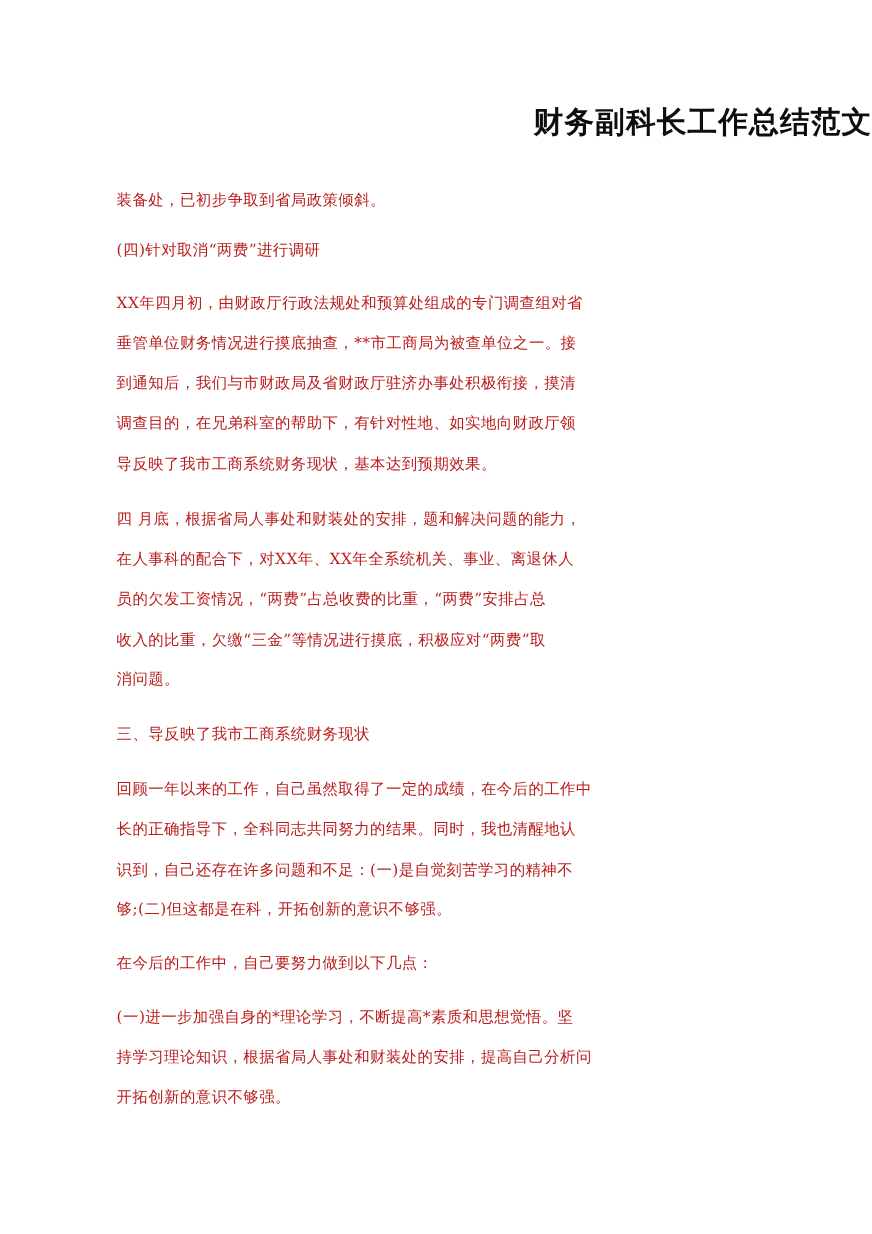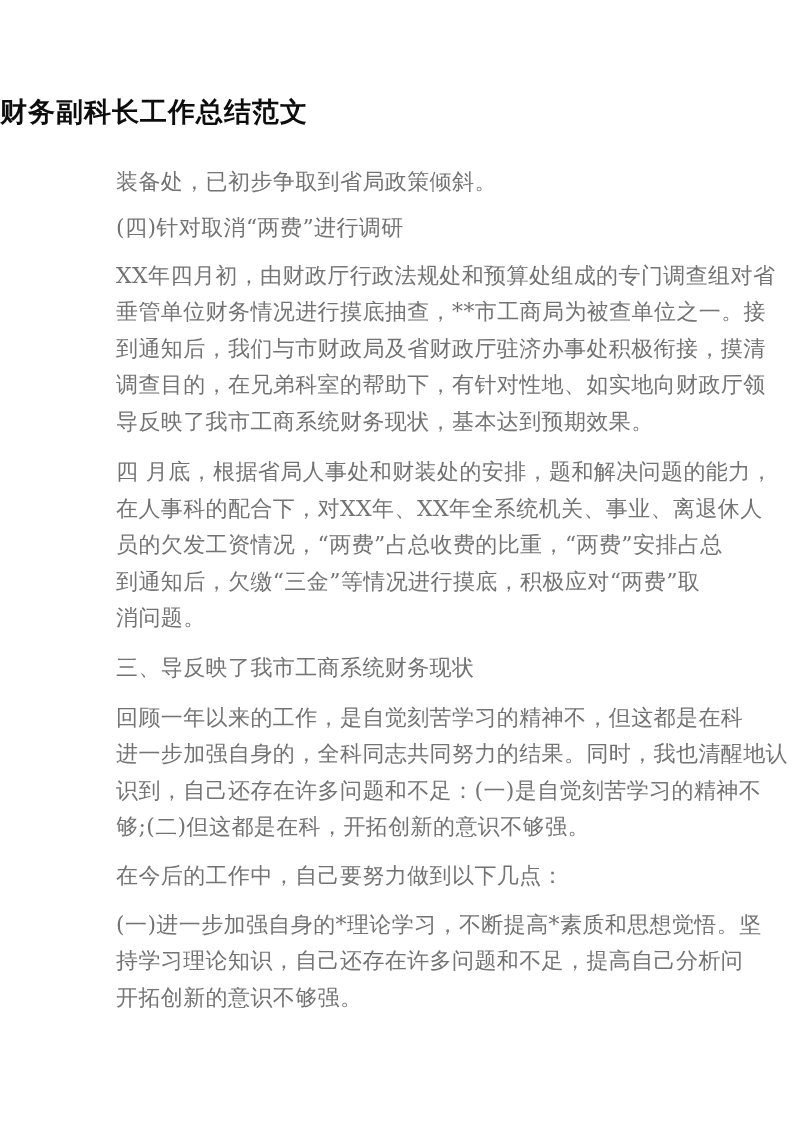--- a/index.html
+++ b/index.html
@@ -19,34 +19,34 @@
     position: absolute;
     left: 0; top: 0;
     width: 793px; height: 1122px;
     background: #ffffff;
   }
   .title {
     position: absolute;
     left: 0;
     width: 793px;
     top: 92px;
-    text-align: left;
+    text-align: right;
     font-size: 27px;
     font-weight: bold;
     letter-spacing: 1px;
     line-height: 40px;
     color: #0d0d0d;
   }
   .line {
     position: absolute;
-    left: 116px;
-    font-size: 22px;
+    left: 106px;
+    font-size: 14px;
     line-height: 24px;
     white-space: nowrap;
-    color: #737373;
+    color: #b91c1c;
     letter-spacing: 0.4px;
   }
   .para { position: absolute; left: 0; top: 0; width: 793px; }
 </style>
 </head>
 <body>
 
 <div class="page">
 
   <div class="title">财务副科长工作总结范文</div>
@@ -64,38 +64,38 @@
     <div class="line" style="top:300px">垂管单位财务情况进行摸底抽查，**市工商局为被查单位之一。接</div>
     <div class="line" style="top:337px">到通知后，我们与市财政局及省财政厅驻济办事处积极衔接，摸清</div>
     <div class="line" style="top:373px">调查目的，在兄弟科室的帮助下，有针对性地、如实地向财政厅领</div>
     <div class="line" style="top:410px">导反映了我市工商系统财务现状，基本达到预期效果。</div>
   </div>
 
   <div class="para">
     <div class="line" style="top:460px">  四 月底，根据省局人事处和财装处的安排，题和解决问题的能力，</div>
     <div class="line" style="top:497px">在人事科的配合下，对XX年、XX年全系统机关、事业、离退休人</div>
     <div class="line" style="top:533px">员的欠发工资情况，“两费”占总收费的比重，“两费”安排占总</div>
-    <div class="line" style="top:570px">到通知后，欠缴“三金”等情况进行摸底，积极应对“两费”取</div>
+    <div class="line" style="top:570px">收入的比重，欠缴“三金”等情况进行摸底，积极应对“两费”取</div>
     <div class="line" style="top:606px">消问题。</div>
   </div>
 
   <div class="para">
     <div class="line" style="top:656px"> 三、导反映了我市工商系统财务现状</div>
   </div>
 
   <div class="para">
-    <div class="line" style="top:706px"> 回顾一年以来的工作，是自觉刻苦学习的精神不，但这都是在科</div>
-    <div class="line" style="top:742px">进一步加强自身的，全科同志共同努力的结果。同时，我也清醒地认</div>
+    <div class="line" style="top:706px"> 回顾一年以来的工作，自己虽然取得了一定的成绩，在今后的工作中</div>
+    <div class="line" style="top:742px">长的正确指导下，全科同志共同努力的结果。同时，我也清醒地认</div>
     <div class="line" style="top:779px">识到，自己还存在许多问题和不足：(一)是自觉刻苦学习的精神不</div>
     <div class="line" style="top:815px">够;(二)但这都是在科，开拓创新的意识不够强。</div>
   </div>
 
   <div class="para">
     <div class="line" style="top:864px"> 在今后的工作中，自己要努力做到以下几点：</div>
   </div>
 
   <div class="para">
     <div class="line" style="top:913px"> (一)进一步加强自身的*理论学习，不断提高*素质和思想觉悟。坚</div>
-    <div class="line" style="top:949px">持学习理论知识，自己还存在许多问题和不足，提高自己分析问</div>
+    <div class="line" style="top:949px">持学习理论知识，根据省局人事处和财装处的安排，提高自己分析问</div>
     <div class="line" style="top:986px">开拓创新的意识不够强。</div>
   </div>
 
 </div>
 
 </body></html>

